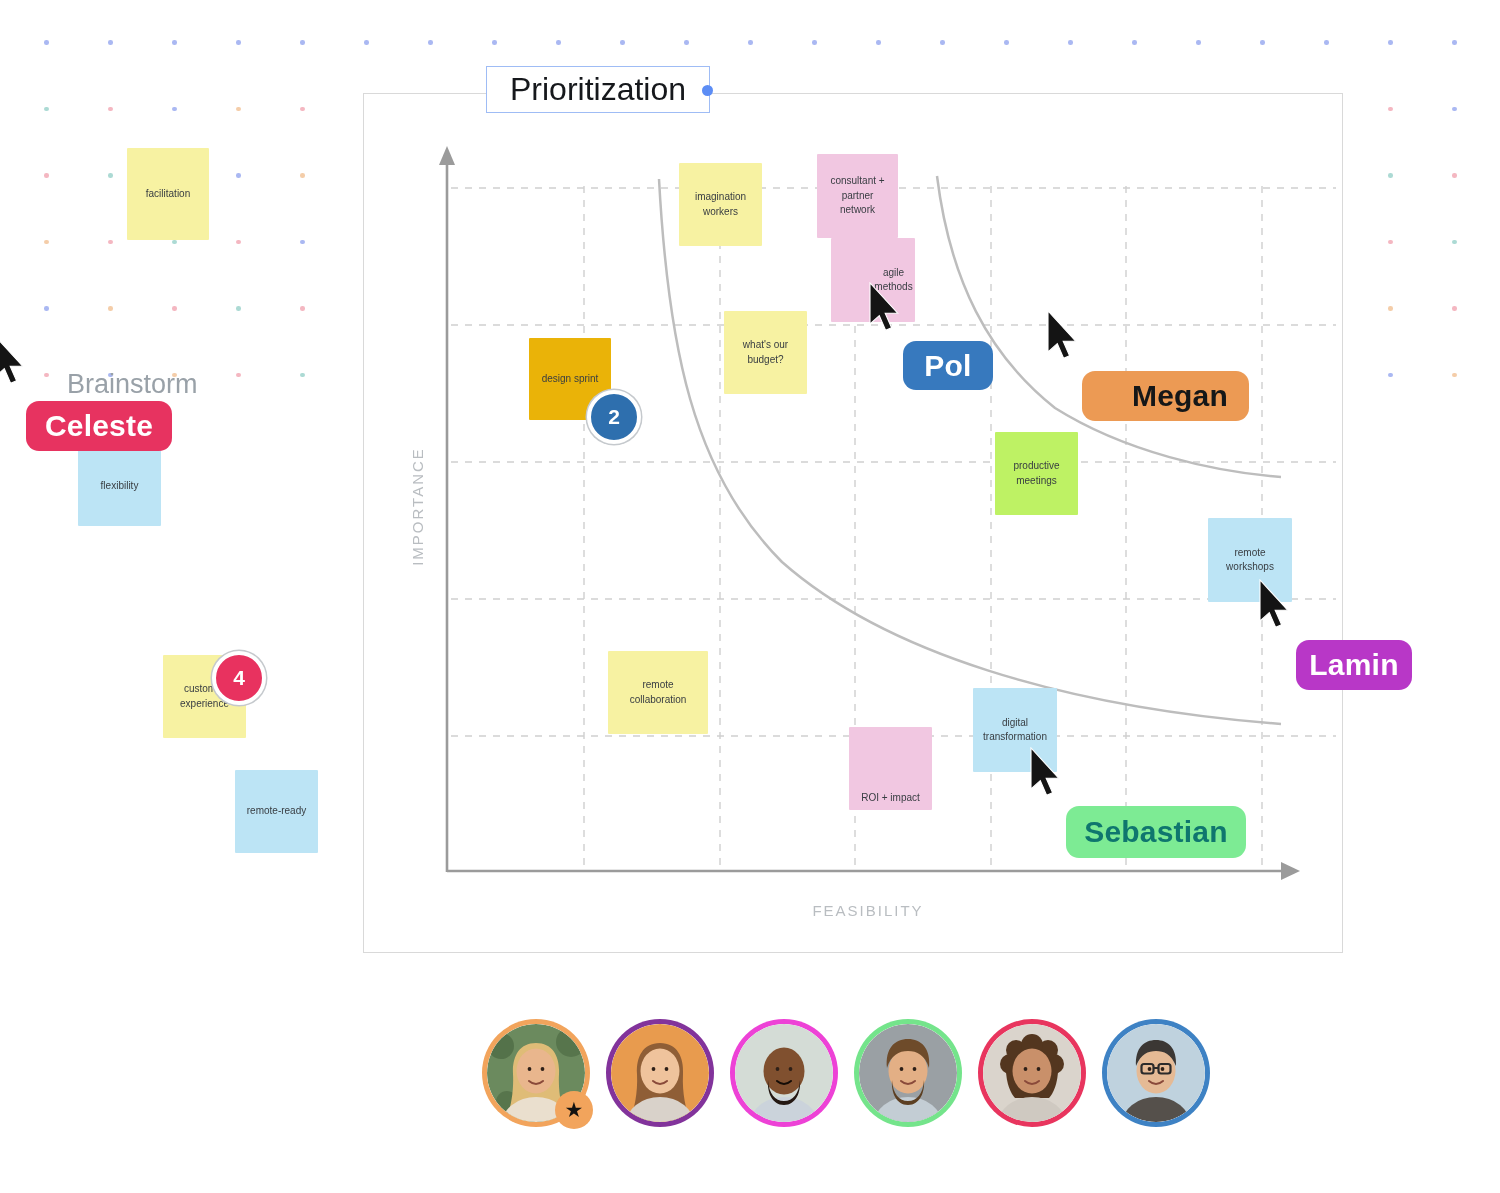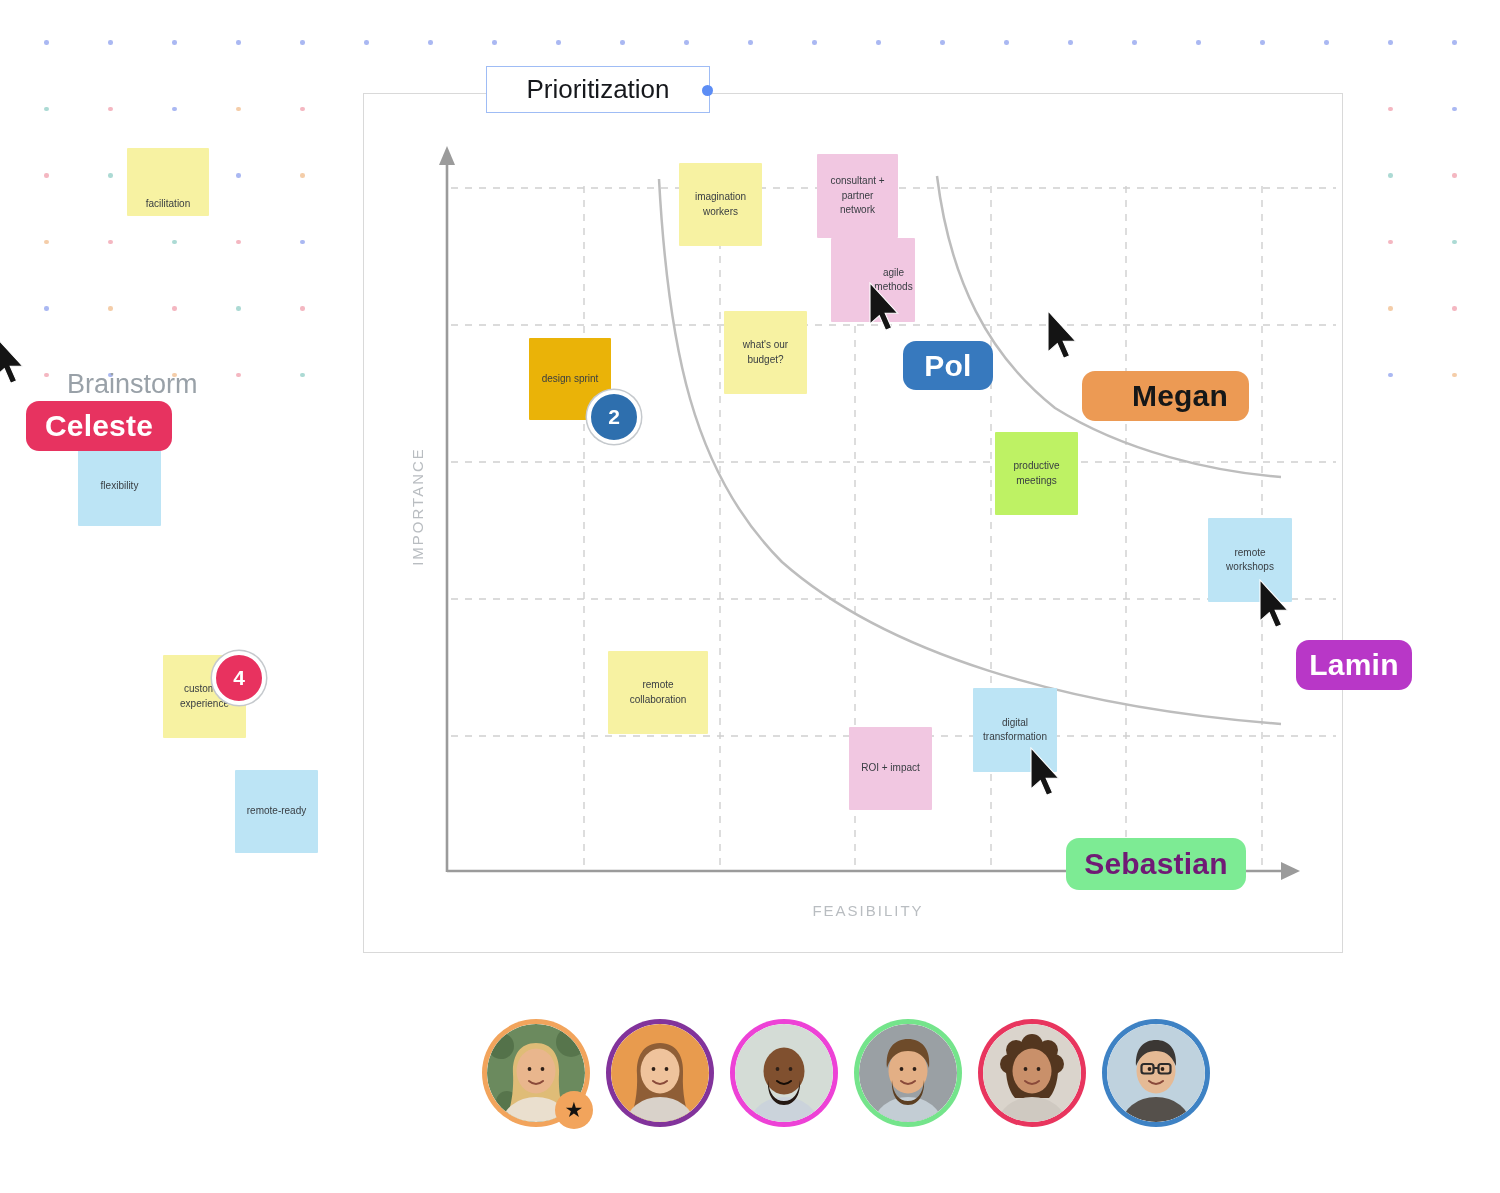--- a/index.html
+++ b/index.html
@@ -12,21 +12,21 @@
   .sticky{position:absolute;display:flex;align-items:center;justify-content:center;
           text-align:center;color:#383D42;font-size:10px;line-height:1.45;
           padding:5px 7px;box-sizing:border-box;border-radius:1px;}
   .tag{position:absolute;display:flex;align-items:center;justify-content:center;
        border-radius:13px;font-weight:bold;font-size:30px;letter-spacing:.2px;}
   .vote-badge{position:absolute;width:46px;height:46px;border-radius:50%;
        border:4px solid #fff;box-shadow:0 0 0 1.5px #C5C9CD;display:flex;
        align-items:center;justify-content:center;color:#fff;font-weight:bold;font-size:21px;}
   #title-box{position:absolute;left:486px;top:66px;width:224px;height:47px;
        background:#fff;border:1.5px solid #9FBCF5;box-sizing:border-box;display:flex;
-       align-items:center;justify-content:center;font-size:26px;color:#16181C;}
+       align-items:center;justify-content:center;font-size:32px;color:#16181C;}
   #title-dot{position:absolute;left:702px;top:85px;width:11px;height:11px;border-radius:50%;}
   #brainstorm{position:absolute;left:67px;top:369px;font-size:27px;color:#99A1A8;}
   .axis-label{position:absolute;font-size:15px;letter-spacing:2px;color:#B9BDC1;text-align:center;}
   #ylabel{left:337px;top:498px;width:160px;transform:rotate(-90deg);}
   #xlabel{left:768px;top:902px;width:200px;}
   .cursor{position:absolute;pointer-events:none;}
   .avatar{position:absolute;width:98px;height:98px;border-radius:50%;overflow:hidden;}
   .avatar svg{display:block;}
   #star-badge{position:absolute;left:555px;top:1091px;width:38px;height:38px;border-radius:50%;
        display:flex;align-items:center;justify-content:center;font-size:21px;color:#141210;}
@@ -119,21 +119,21 @@
     <line x1="447" y1="872" x2="447" y2="161"></line>
     <line x1="447" y1="871" x2="1284" y2="871"></line>
   </g>
   <g fill="#9B9B9B">
     <polygon points="447,146 439,165 455,165"></polygon>
     <polygon points="1300,871 1281,862 1281,880"></polygon>
   </g>
 </svg>
 
 <div id="stickies">
-    <div class="sticky" style="background: rgb(247, 242, 162); left: 127px; top: 148px; width: 82px; height: 68px; align-items: flex-end;">
+    <div class="sticky" style="background: rgb(247, 242, 162); left: 127px; top: 148px; width: 82px; height: 92px;">
       <span>facilitation</span>
     </div>
     <div class="sticky" style="background: rgb(188, 228, 245); left: 78px; top: 446px; width: 83px; height: 80px;">
       <span>flexibility</span>
     </div>
     <div class="sticky" style="background: rgb(247, 242, 162); left: 163px; top: 655px; width: 83px; height: 83px;">
       <span>customer experience</span>
     </div>
     <div class="sticky" style="background: rgb(188, 228, 245); left: 235px; top: 770px; width: 83px; height: 83px;">
       <span>remote-ready</span>
@@ -155,21 +155,21 @@
     </div>
     <div class="sticky" style="background: #bef264; left: 995px; top: 432px; width: 83px; height: 83px;">
       <span>productive meetings</span>
     </div>
     <div class="sticky" style="background: rgb(188, 228, 245); left: 1208px; top: 518px; width: 84px; height: 84px;">
       <span>remote workshops</span>
     </div>
     <div class="sticky" style="background: rgb(247, 242, 162); left: 608px; top: 651px; width: 100px; height: 83px;">
       <span>remote collaboration</span>
     </div>
-    <div class="sticky" style="background: rgb(241, 199, 225); left: 849px; top: 727px; width: 83px; height: 83px;">
+    <div class="sticky" style="background: rgb(241, 199, 225); left: 849px; top: 727px; width: 83px; height: 83px; align-items: flex-end;">
       <span>ROI + impact</span>
     </div>
     <div class="sticky" style="background: rgb(188, 228, 245); left: 973px; top: 688px; width: 84px; height: 84px; align-items: center;">
       <span>digital transformation</span>
     </div>
   </div>
 <div id="badges">
     <div class="vote-badge" style="background: rgb(46, 111, 174); left: 587px; top: 390px;">
       <span>2</span>
     </div>
@@ -183,21 +183,21 @@
     </div>
     <div class="tag" style="background: rgb(55, 121, 190); color: rgb(255, 255, 255); left: 903px; top: 341px; width: 90px; height: 49px;">
       <span>Pol</span>
     </div>
     <div class="tag" style="background: rgb(236, 154, 84); color: rgb(21, 23, 24); left: 1082px; top: 371px; width: 138px; height: 50px; padding-left: 29px;">
       <span>Megan</span>
     </div>
     <div class="tag" style="background: rgb(184, 55, 199); color: rgb(255, 255, 255); left: 1296px; top: 640px; width: 116px; height: 50px;">
       <span>Lamin</span>
     </div>
-    <div class="tag" style="background: rgb(125, 235, 148); color: #701a75; left: 1066px; top: 806px; width: 180px; height: 52px; margin-top: 32px;">
+    <div class="tag" style="background: rgb(125, 235, 148); color: #0f766e; left: 1066px; top: 806px; width: 180px; height: 52px;">
       <span>Sebastian</span>
     </div>
   </div>
 
 <div id="title-box">
   <span>Prioritization</span>
 </div>
 <div id="title-dot" style="background: rgb(92, 141, 245);"></div>
 
 <div id="ylabel" class="axis-label">IMPORTANCE</div>

